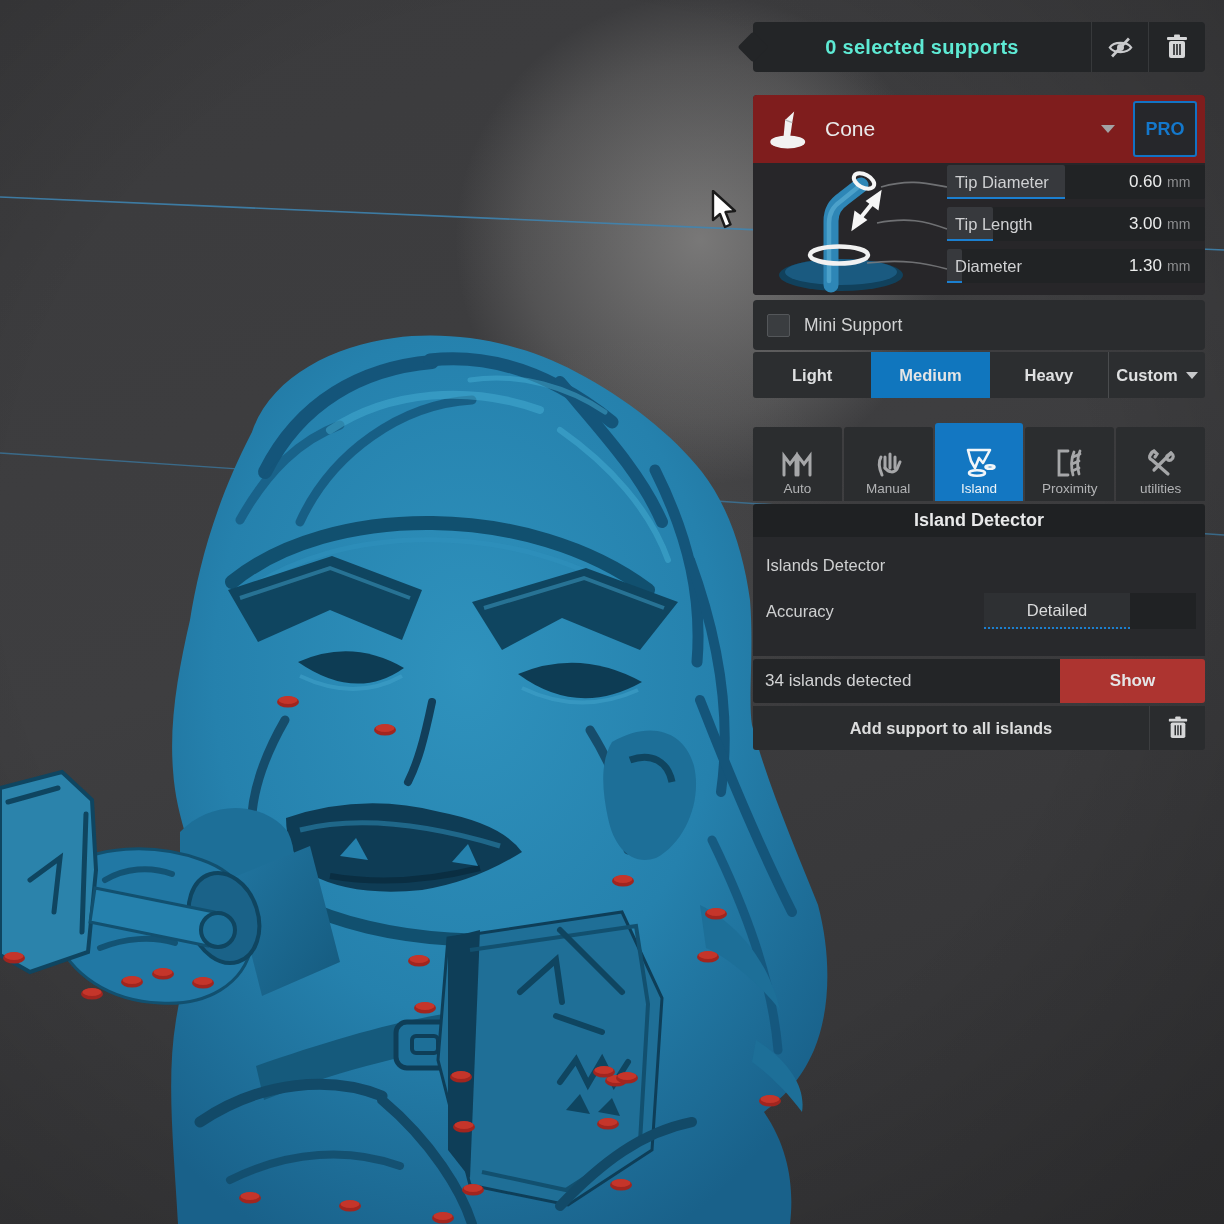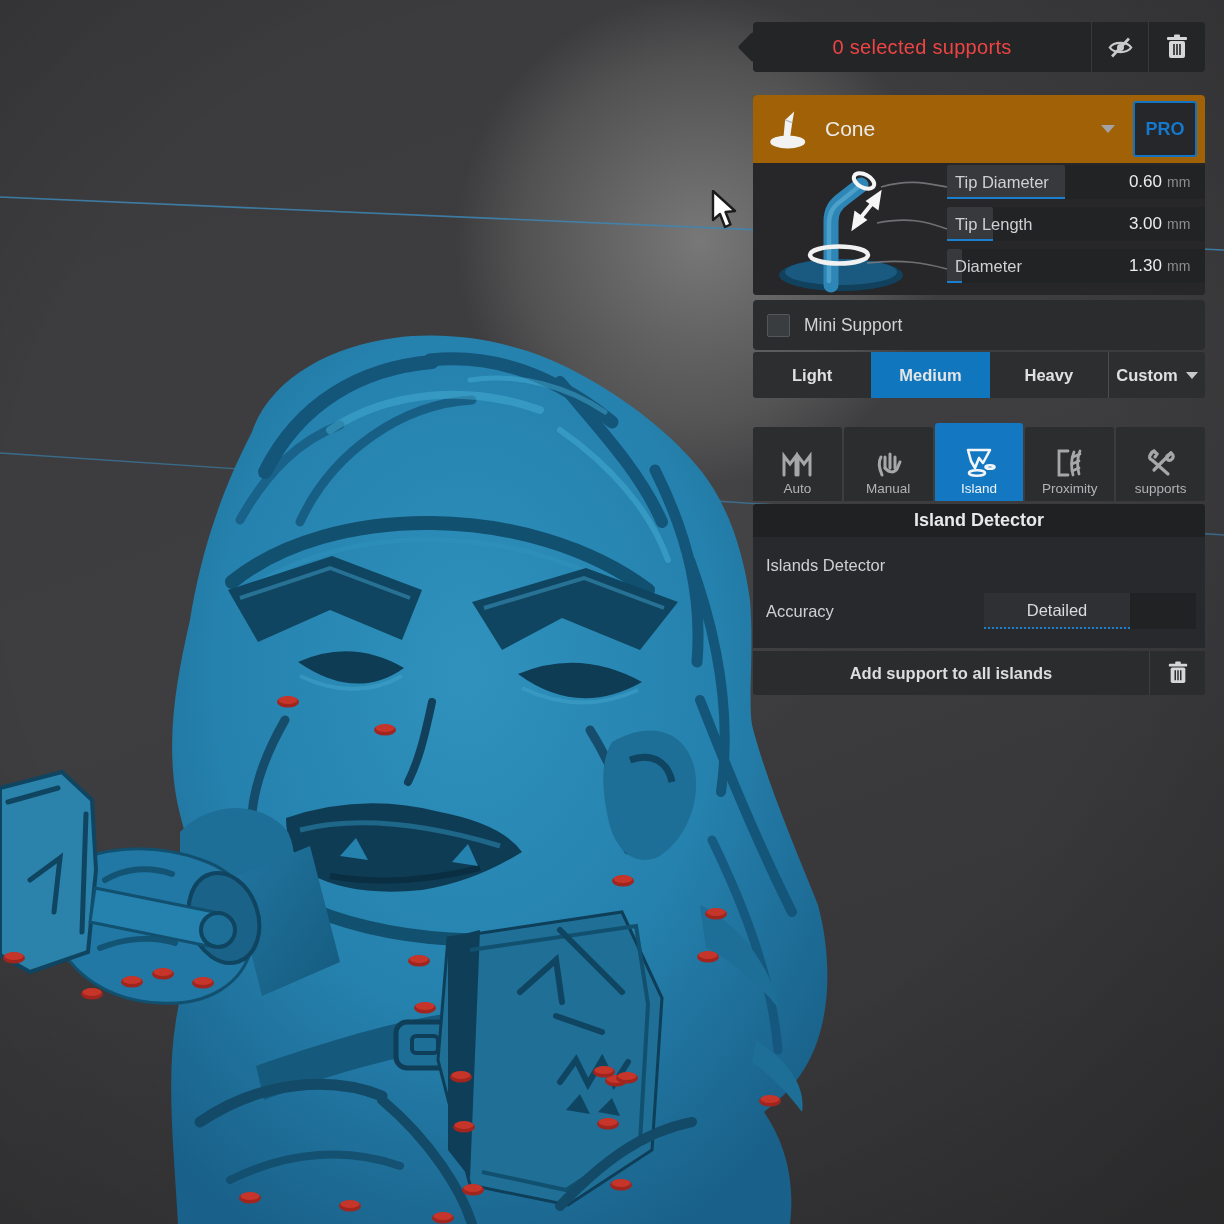--- a/index.html
+++ b/index.html
@@ -23,26 +23,26 @@
   
   #panel{position:absolute;left:753px;top:22px;width:452px;z-index:20;
          color:#cbccce;font-size:16px;}
   .card{border-radius:3px;}
   
   .selbar{position:relative;height:50px;background:#232527;border-radius:4px;
           display:flex;align-items:stretch;margin-bottom:23px;}
   .selbar::before{content:'';position:absolute;left:-11px;top:14px;width:22px;height:22px;
           background:#232527;transform:rotate(45deg);border-radius:3px;}
   .selbar .sel-label{flex:1;display:flex;align-items:center;justify-content:center;
-          font-size:20px;font-weight:normal;color:#ef4444;letter-spacing:.3px;}
+          font-size:20px;font-weight:bold;color:#5eead4;letter-spacing:.3px;}
   .icon-cell{width:56px;display:flex;align-items:center;justify-content:center;
           border-left:1px solid #37393b;cursor:pointer;}
   
   .cone-card{background:#2a292c;border-radius:4px;overflow:visible;margin-bottom:5px;}
-  .cone-row{height:68px;background:#a16207;border-radius:4px 4px 0 0;
+  .cone-row{height:68px;background:#7f1d1d;border-radius:4px 4px 0 0;
             display:flex;align-items:center;padding:0 8px 0 14px;}
   .cone-row .cone-name{font-size:21px;color:#e9eaeb;margin-left:14px;font-weight:500;}
   .cone-row .spacer{flex:1;}
   .caret{width:0;height:0;border-left:7px solid transparent;border-right:7px solid transparent;
          border-top:8px solid #a2a3a5;}
   .pro-btn{width:60px;height:52px;border:2px solid #1273c4;border-radius:3px;margin-left:18px;
            display:flex;align-items:center;justify-content:center;color:#1478cc;
            font-weight:bold;font-size:18px;background:#26272b;cursor:pointer;}
   .params{position:relative;height:132px;background:#272629;border-radius:0 0 4px 4px;}
   .fields{position:absolute;left:194px;top:2px;width:258px;}
@@ -72,21 +72,21 @@
   .tab{flex:1;height:69px;background:#2b2d2f;border-radius:3px 3px 0 0;display:flex;
        flex-direction:column;align-items:center;justify-content:flex-end;padding-bottom:5px;
        cursor:pointer;}
   .tab .tlabel{font-size:13.5px;color:#b2b3b5;margin-top:3px;}
   .tab.selected{height:73px;background:#1377c2;}
   .tab.selected .tlabel{color:#eef4f8;}
   .tab svg{display:block;}
   
   .det-header{height:33px;background:#1f2123;border-radius:3px 3px 0 0;display:flex;
               align-items:center;justify-content:center;font-size:18px;font-weight:bold;color:#e8e9ea;}
-  .det-body{background:#28292c;padding:5px 9px 14px 9px;}
+  .det-body{background:#28292c;padding:5px 9px 22px 9px;}
   .det-row{display:flex;align-items:center;height:46px;}
   .det-row .dlabel{font-size:16.5px;color:#cfd0d1;font-weight:500;margin-left:4px;}
   .det-row .spacer{flex:1;}
   .btn-search{width:212px;height:38px;background:#333539;border:1px solid #4a4c50;border-radius:3px;
               display:flex;align-items:center;justify-content:center;font-size:16.5px;color:#dadbdc;cursor:pointer;}
   .detailed-wrap{width:212px;height:36px;display:flex;}
   .btn-detailed{width:146px;height:34px;background:#2e3033;border-bottom:2px dotted #1b7fd0;
               display:flex;align-items:center;justify-content:center;font-size:16.5px;color:#dadbdc;cursor:pointer;}
   .detailed-fill{flex:1;background:#202224;}
   .status-row{display:flex;height:44px;margin-top:3px;}
@@ -420,40 +420,44 @@
     </div>
     <div class="tab">
       <svg width="34" height="30" viewBox="0 0 34 30">
         <g fill="none" stroke="#a6a7a9" stroke-width="3.2" stroke-linecap="round">
           <path d="M7 6 C5 8 5 11 8 12 L24 26"></path>
           <path d="M10 3 C8 4 7 5 7 6 M10 3 L13 6 L11 9"></path>
           <path d="M27 5 L10 22"></path>
           <path d="M27 5 C30 7 30 10 27 12 C24 13 22 11 23 8 Z"></path>
         </g>
       </svg>
-      <span class="tlabel">supports</span>
+      <span class="tlabel">utilities</span>
     </div>
   </div>
 
   <div class="card">
     <div class="det-header">Island Detector</div>
     <div class="det-body">
       <div class="det-row">
         <span class="dlabel">Islands Detector</span>
         <span class="spacer"></span>
       </div>
       <div class="det-row">
         <span class="dlabel">Accuracy</span>
         <span class="spacer"></span>
         <div class="detailed-wrap">
           <div class="btn-detailed">Detailed</div>
           <div class="detailed-fill"></div>
         </div>
       </div>
     </div>
+    <div class="status-row">
+      <div class="status-box">34 islands detected</div>
+      <div class="btn-show">Show</div>
+    </div>
     <div class="footer-row">
       <div class="btn-addall">Add support to all islands</div>
       <div class="footer-trash">
         <svg width="22" height="24" viewBox="0 0 24 26">
           <rect x="4" y="7" width="16" height="17" rx="2" fill="#d6d7d8"></rect>
           <rect x="2" y="3" width="20" height="3" rx="1" fill="#d6d7d8"></rect>
           <rect x="9" y="0.5" width="6" height="3" rx="1" fill="#d6d7d8"></rect>
           <g stroke="#2a2c2e" stroke-width="1.6">
               <line x1="9" y1="10" x2="9" y2="21"></line>
               <line x1="12" y1="10" x2="12" y2="21"></line>

